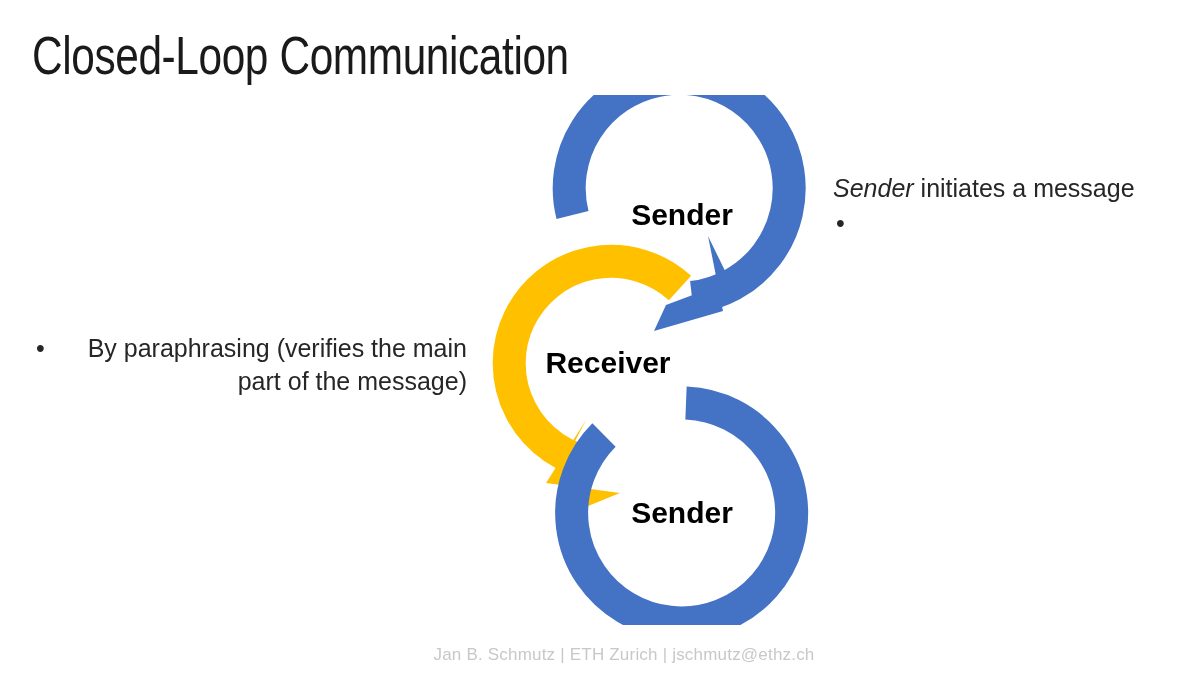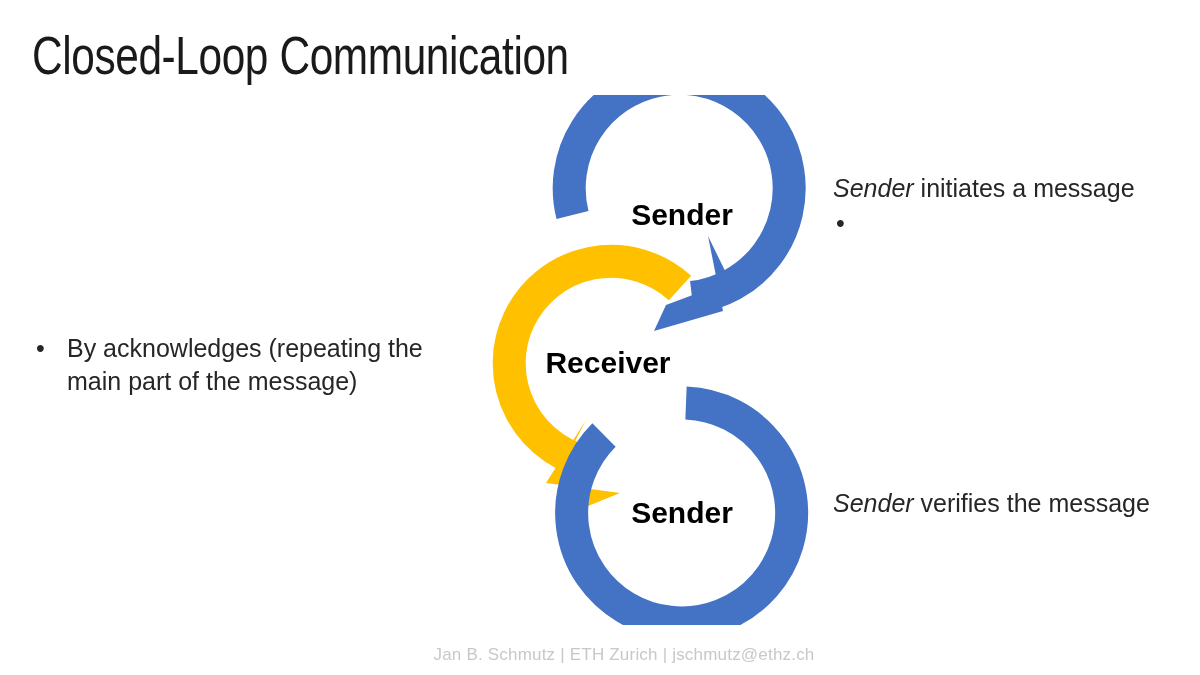--- a/index.html
+++ b/index.html
@@ -35,20 +35,21 @@
     line-height: 1.12;
   }
 
   
   .callout {
     position: absolute;
     font-family: "Liberation Sans", sans-serif;
     color: #262626;
     font-size: 25px;
     line-height: 1.30;
+    text-align: right;
   }
   .callout .lead { display: block; white-space: nowrap; }
   .callout .lead em { font-style: italic; }
 
   .bullet-list {
     list-style: none;
     margin: 2px 0 0 0;
     padding: 0;
   }
   .bullet-list li {
@@ -144,24 +145,21 @@
       <li>
         <span class="bullet-dot">•</span>
       </li>
     </ul>
   </div>
 
   <div class="callout" id="callout-receiver-ack">
     <ul class="bullet-list">
       <li>
         <span class="bullet-dot">•</span>
-        <span class="bullet-text">By acknowledges (repeating the main part of the message)</span>
+        <span class="bullet-text">By paraphrasing (verifies the main part of the message)</span>
       </li>
     </ul>
   </div>
 
-  <div class="callout" id="callout-sender-verifies">
-    <span class="lead"><em>Sender</em><span> verifies the message</span></span>
-  </div>
 
   <div class="footer">Jan B. Schmutz | ETH Zurich | jschmutz@ethz.ch</div>
 
 </div>
 
 </body></html>

